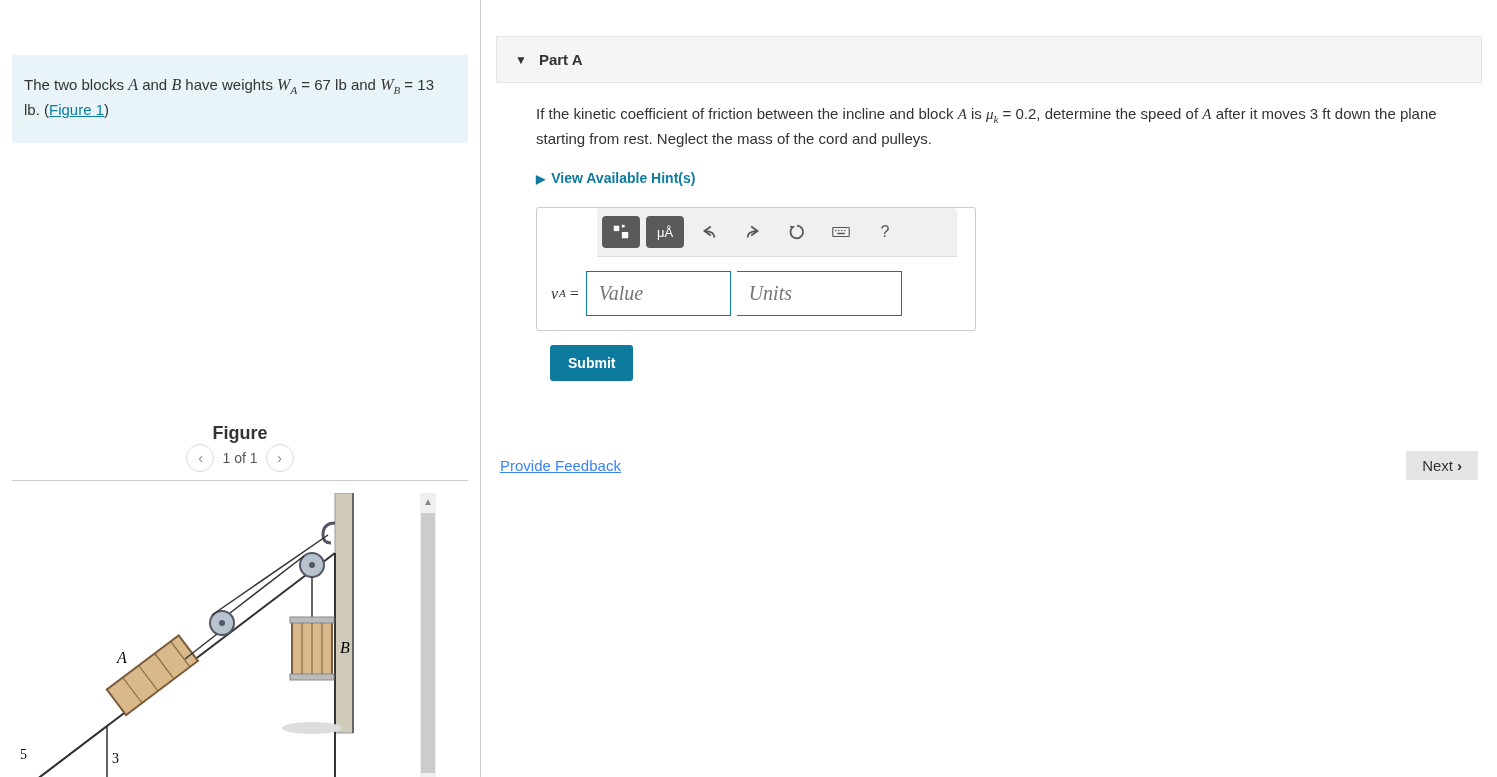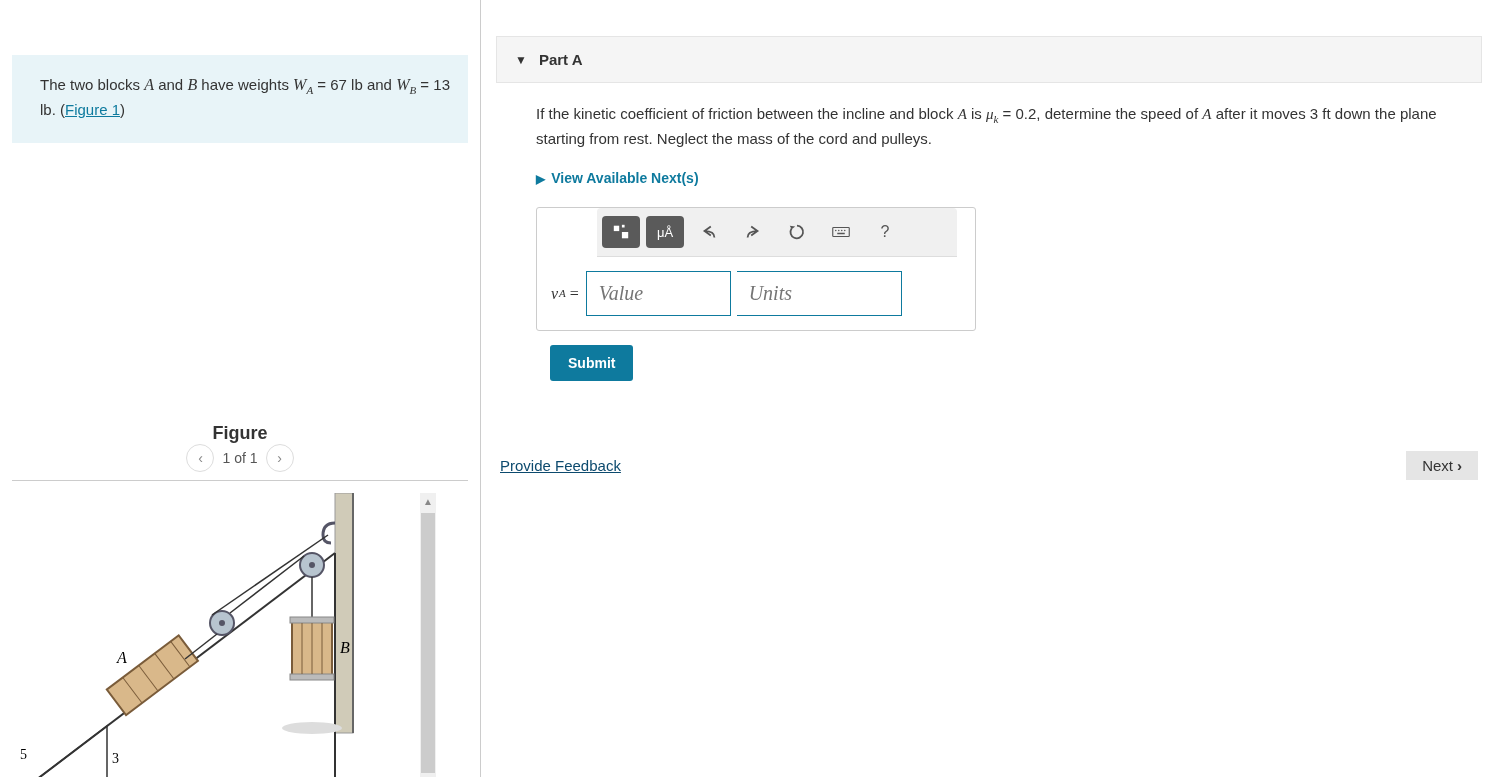--- a/index.html
+++ b/index.html
@@ -2,21 +2,21 @@
 <html><head>
 <meta charset="utf-8">
 <style>
 * { box-sizing: border-box; margin: 0; padding: 0; }
 body { font-family: Arial, Helvetica, sans-serif; font-size: 14px; color: #333; background: #fff; width: 1497px; height: 777px; position: relative; }
 .container { display: flex; height: 100%; }
 .left-panel { width: 480px; padding: 0; position: relative; }
 .divider { width: 1px; background: #ccc; height: 100%; }
 .right-panel { flex: 1; padding: 0 15px; position: relative; }
 
-.problem-statement { background: #e8f4f8; padding: 18px 16px 22px 28px; margin: 55px 12px 0 12px; font-size: 15px; line-height: 1.5; color: #333; }
+.problem-statement { background: #e8f4f8; padding: 18px 16px 22px 12px; margin: 55px 12px 0 12px; font-size: 15px; line-height: 1.5; color: #333; }
 .problem-statement .math { font-family: 'Times New Roman', serif; font-style: italic; font-size: 16px; }
 .problem-statement .sub { font-size: 11px; vertical-align: sub; }
 .problem-statement a { color: #0e7a9e; text-decoration: underline; }
 
 .figure-section { margin-top: 280px; padding: 0 12px; }
 .figure-header { display: flex; justify-content: space-between; align-items: center; border-bottom: 1px solid #ccc; padding-bottom: 8px; flex-direction: column; }
 .figure-header h3 { font-size: 18px; font-weight: bold; color: #333; }
 .figure-nav { display: flex; align-items: center; gap: 8px; font-size: 14px; color: #555; }
 .nav-btn { width: 28px; height: 28px; border: 1px solid #ddd; border-radius: 50%; background: #fff; display: flex; align-items: center; justify-content: center; color: #888; cursor: pointer; font-size: 14px; }
 .figure-area { display: flex; margin-top: 12px; }
@@ -43,21 +43,21 @@
 .tool-btn svg { width: 18px; height: 18px; }
 .input-row { display: flex; align-items: center; padding: 14px; gap: 6px; }
 .var-label { font-family: 'Times New Roman', serif; font-style: italic; font-size: 16px; display: flex; align-items: center; }
 .var-label .sub { font-size: 11px; vertical-align: sub; margin-left: 1px; margin-right: 3px; }
 .value-input { border: 1px solid #0e7a9e; padding: 10px 12px; font-size: 20px; font-family: 'Times New Roman', serif; font-style: italic; color: #999; width: 145px; }
 .units-input { border: 1px solid #0e7a9e; border-left: none; padding: 10px 12px; font-size: 20px; font-family: 'Times New Roman', serif; font-style: italic; color: #999; width: 165px; }
 
 .submit-btn { background: #0e7a9e; color: #fff; border: none; border-radius: 3px; padding: 10px 18px; font-size: 14px; font-weight: bold; cursor: pointer; margin-top: 14px; margin-left: 14px; }
 
 .feedback-row { display: flex; justify-content: space-between; align-items: center; margin-top: 50px; padding: 0 4px; }
-.feedback-link { color: #0c4a6e; text-decoration: underline; font-size: 15px; cursor: pointer; }
+.feedback-link { color: #3b82f6; text-decoration: underline; font-size: 15px; cursor: pointer; }
 .next-btn { background: #e5e5e5; border: none; padding: 6px 16px; font-size: 15px; cursor: pointer; color: #333; display: flex; align-items: flex-start; gap: 4px; }
 .next-btn .chev { font-weight: bold; }
 </style>
 </head>
 <body>
 
 <div class="container">
   <div class="left-panel">
     <div class="problem-statement">
       <span>The two blocks </span>
@@ -145,21 +145,21 @@
       <span class="part-title">Part A</span>
     </div>
 
     <div class="part-body">
       <p>
         <span>If the kinetic coefficient of friction between the incline and block </span><span class="math">A</span><span> is </span><span class="math">μ</span><span class="math" style="font-size:11px;vertical-align:sub">k</span><span> = 0.2, determine the speed of </span><span class="math">A</span><span> after it moves 3 ft down the plane starting from rest. Neglect the mass of the cord and pulleys.</span>
       </p>
 
       <div class="hints-link">
         <span class="hints-caret">▶</span>
-        <span>View Available Next(s)</span>
+        <span>View Available Hint(s)</span>
       </div>
 
       <div class="answer-box">
         <div class="toolbar">
           <button class="tool-btn">
             <svg viewBox="0 0 20 20">
                 <rect x="2" y="3" width="6" height="6" fill="#fff"></rect>
                 <rect x="11" y="2" width="3" height="3" fill="#fff"></rect>
                 <rect x="11" y="10" width="7" height="7" fill="#fff"></rect>
               </svg>

